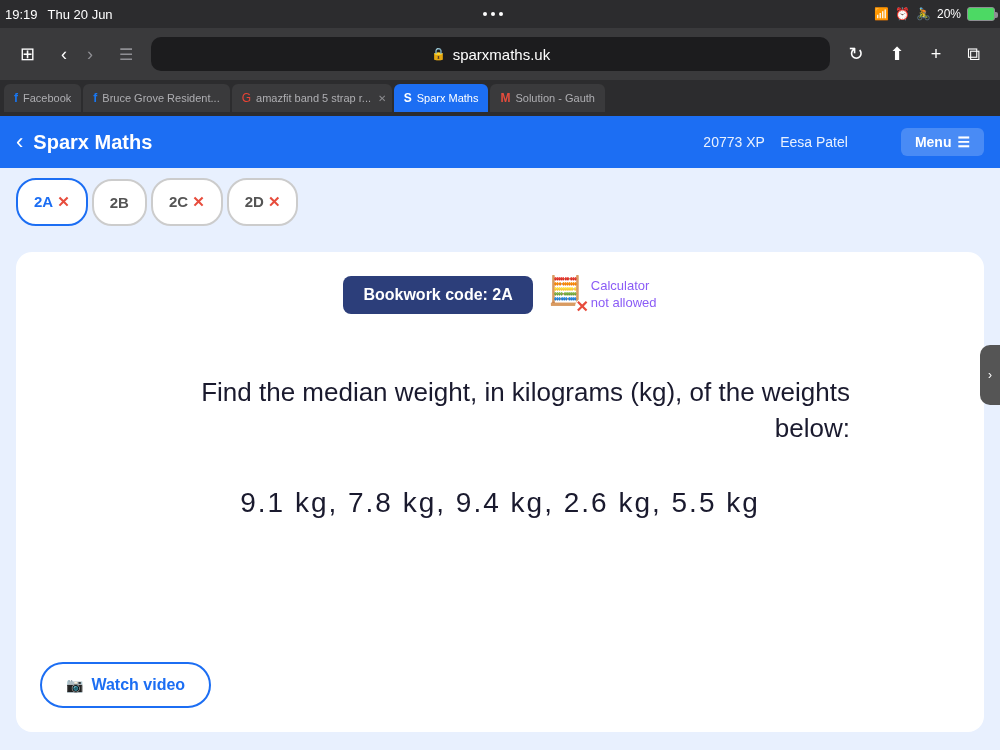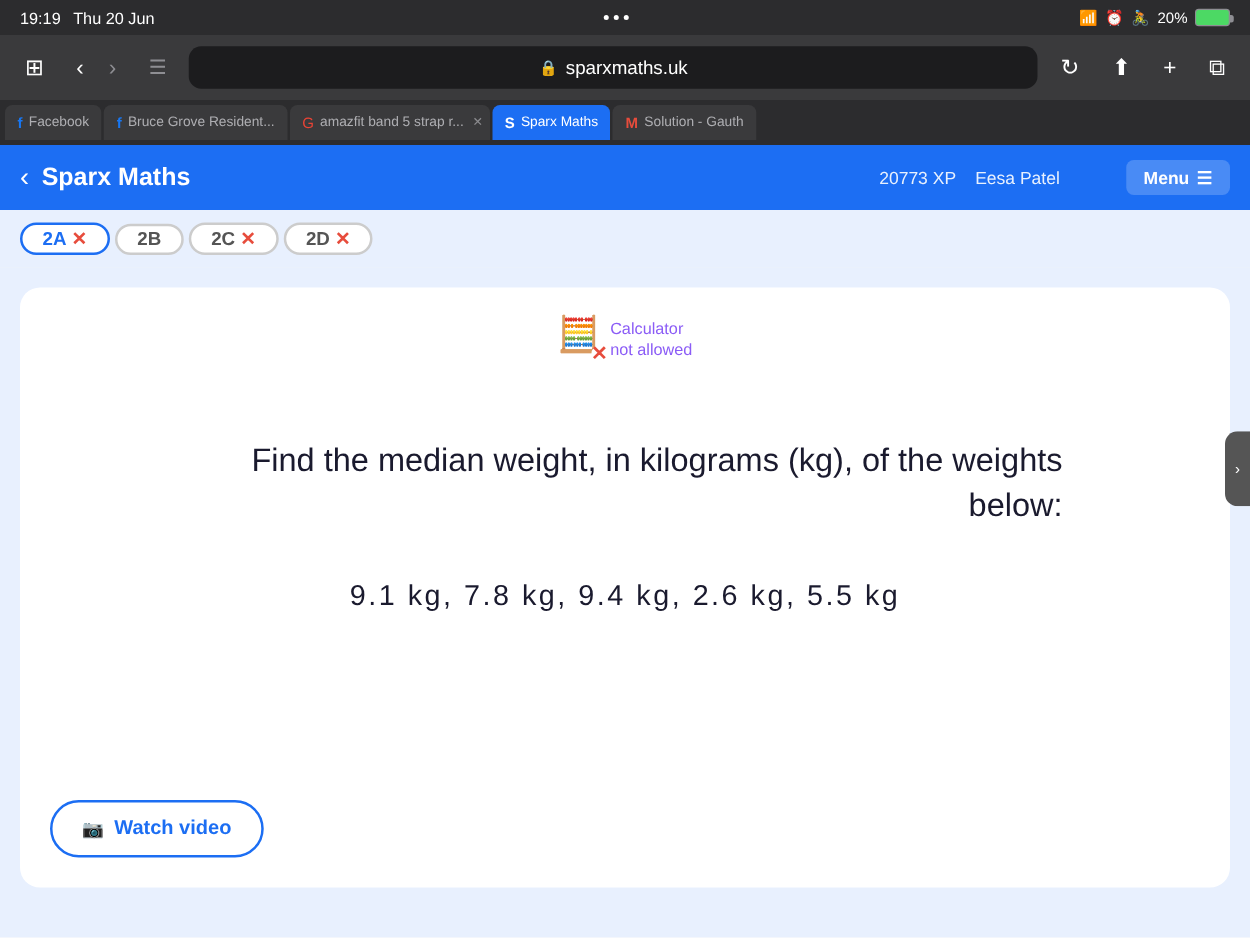--- a/index.html
+++ b/index.html
@@ -5,21 +5,21 @@
     * { margin: 0; padding: 0; box-sizing: border-box; }
     body { width: 1000px; height: 750px; overflow: hidden; font-family: -apple-system, BlinkMacSystemFont, 'Segoe UI', sans-serif; background: #f0f4f8; }
 
     
     .status-bar {
       background: #2c2c2e;
       color: white;
       height: 28px;
       display: flex;
       align-items: center;
-      padding: 0 16px;
+      padding: 0 5px;
       font-size: 13px;
       font-weight: 500;
     }
     .status-left { display: flex; gap: 10px; }
     .status-center { flex: 1; display: flex; justify-content: center; gap: 4px; }
     .status-right { display: flex; align-items: center; gap: 6px; font-size: 12px; }
     .status-dot { width: 4px; height: 4px; background: white; border-radius: 50%; }
 
     
     .browser-bar {
@@ -143,28 +143,28 @@
 
     
     .question-tabs {
       background: #e8f0fe;
       padding: 10px 16px;
       display: flex;
       gap: 4px;
       align-items: center;
     }
     .q-tab {
-      padding: 2px 16px;
+      padding: 13px 16px;
       border-radius: 20px;
       font-size: 15px;
       font-weight: 600;
       cursor: pointer;
       border: 2px solid transparent;
       display: flex;
-      align-items: center;
+      align-items: flex-start;
       gap: 4px;
     }
     .q-tab.active-tab {
       background: white;
       color: #1c6ef3;
       border-color: #1c6ef3;
     }
     .q-tab.done-tab {
       background: white;
       color: #555;
@@ -246,21 +246,21 @@
     
     .question-text {
       font-size: 26px;
       color: #1a1a2e;
       text-align: right;
       line-height: 1.4;
       margin: 30px 0;
       max-width: 700px;
     }
     .question-values {
-      font-size: 23px;
+      font-size: 28px;
       color: #1a1a2e;
       letter-spacing: 2px;
       margin: 10px 0 40px;
     }
 
     
     .card-bottom {
       width: 100%;
       display: flex;
       justify-content: space-between;
@@ -406,20 +406,21 @@
   <div class="q-tab done-tab">
     <span>2D</span>
     <span class="tab-x-mark">✕</span>
   </div>
 </div>
 
 <div class="main-content">
   <div class="question-card">
 
     <div class="card-top">
+      <div class="bookwork-badge">Bookwork code: 2A</div>
       <div class="calculator-info">
         <div class="calc-icon-wrap">
           <span class="calc-icon">🧮</span>
           <span class="calc-x">✕</span>
         </div>
         <div class="calc-text">
           <div>Calculator</div>
           <div>not allowed</div>
         </div>
       </div>

